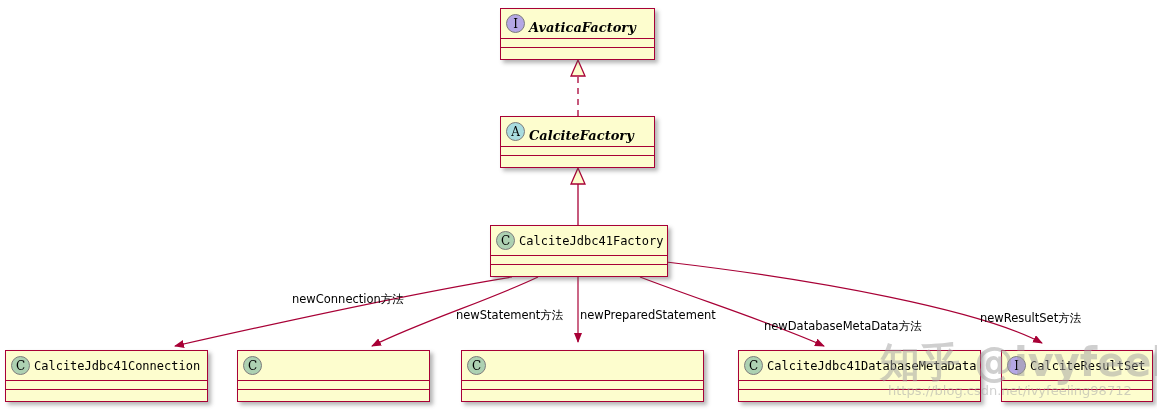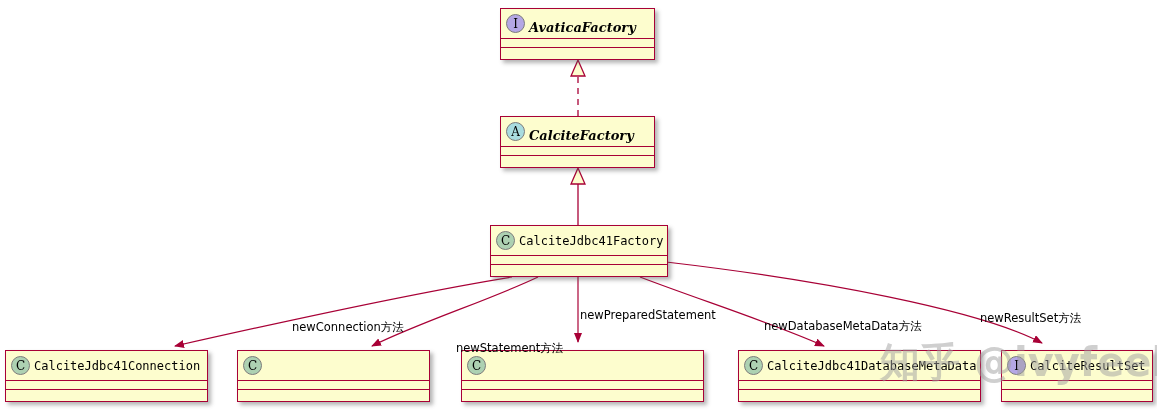--- a/index.html
+++ b/index.html
@@ -229,23 +229,24 @@
 
   <div class="uml-class" style="left:1001px; top:350px; width:152px; height:52px;">
     <div class="uml-title-row">
       <span class="stereo-icon iface">I</span>
       <span class="uml-name">CalciteResultSet</span>
     </div>
     <div class="uml-compartment"></div>
     <div class="uml-compartment last"></div>
   </div>
 
-  <div class="edge-label" style="left:292px; top:320px;">newConnection方法</div>
-  <div class="edge-label" style="left:456px; top:308px;margin-top:33px;">newStatement方法</div>
+  <div class="edge-label" style="left:292px; top:292px;">newConnection方法</div>
+  <div class="edge-label" style="left:456px; top:308px;">newStatement方法</div>
   <div class="edge-label" style="left:580px; top:308px;">newPreparedStatement</div>
   <div class="edge-label" style="left:764px; top:303px;margin-top:16px;">newDatabaseMetaData方法</div>
   <div class="edge-label" style="left:980px; top:311px;">newResultSet方法</div>
 
   <div id="watermark" style="left:880px; top:335px; width:280px; height:70px;">
     <div id="watermark-main">知乎 @ivyfeeling</div>
+    <div id="watermark-url">https://blog.csdn.net/ivyfeeling98712</div>
   </div>
 
 </div>
 
 </body></html>

